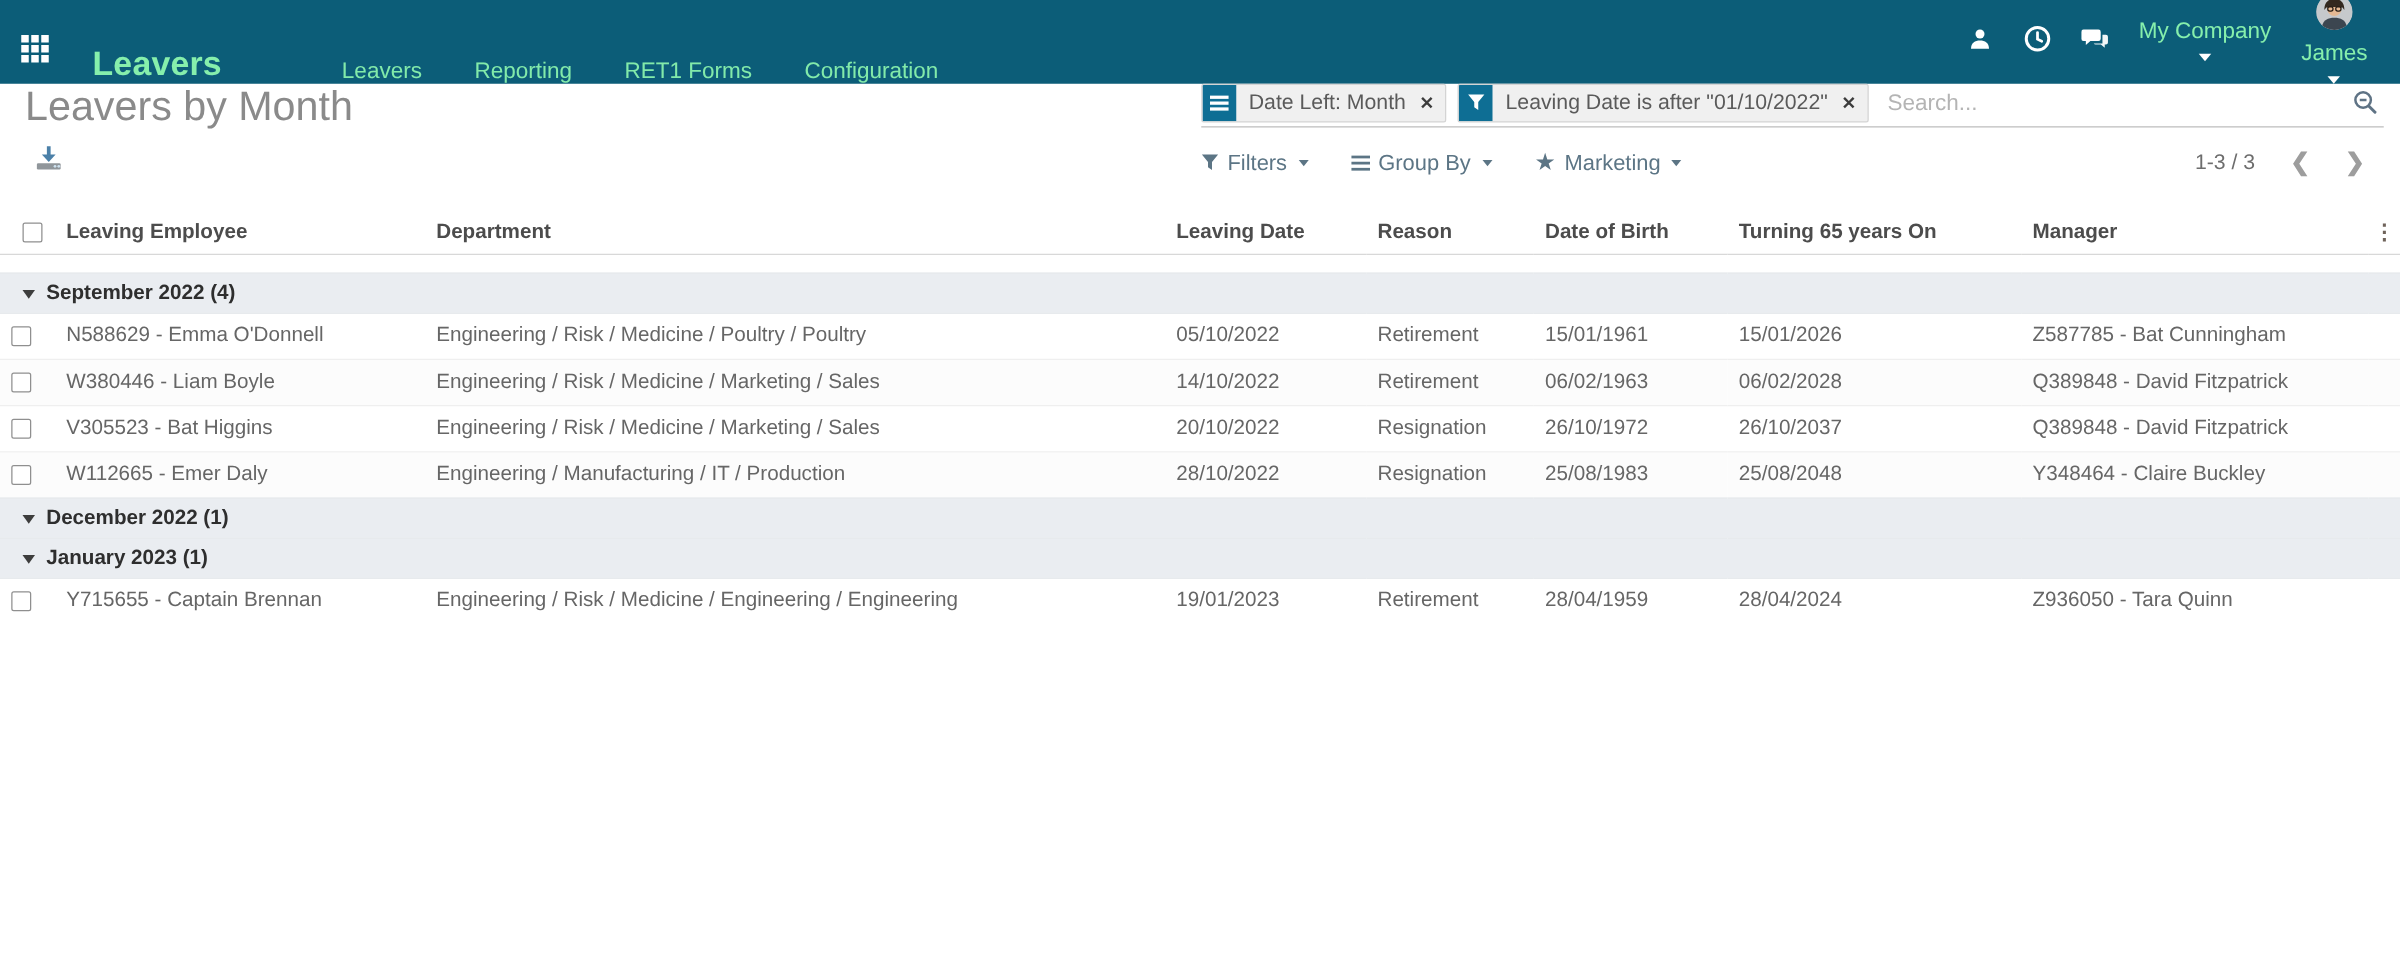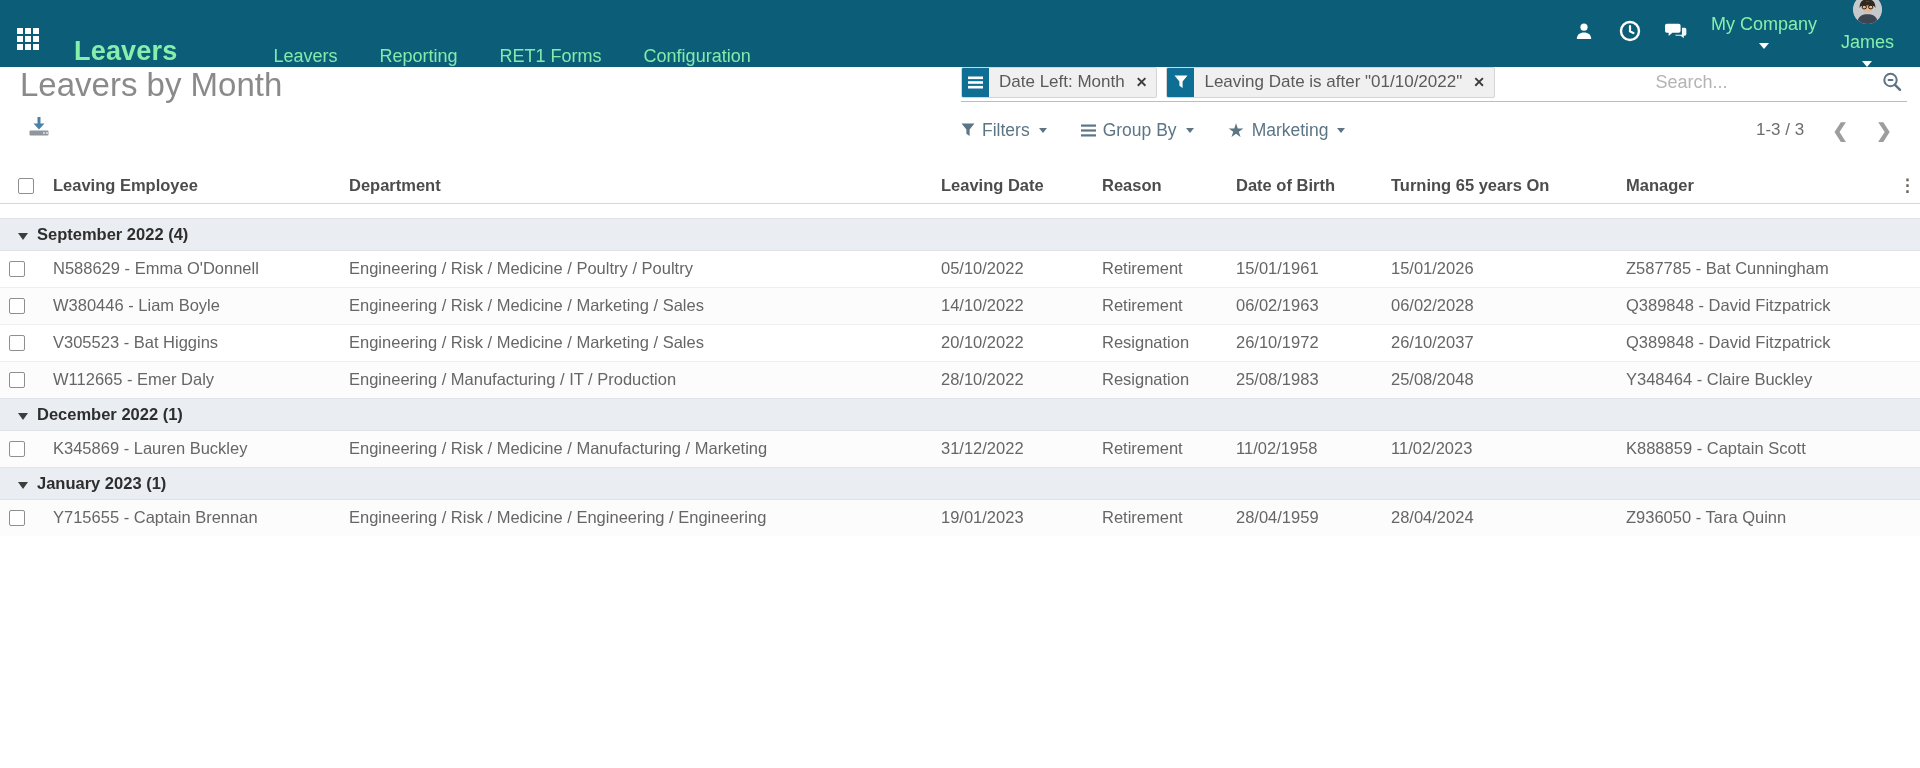--- a/index.html
+++ b/index.html
@@ -22,21 +22,21 @@
 
   
   .page-title { position:absolute; left:20px; top:66px; font-size:33px; color:#8a8a8a; }
   .export-btn { position:absolute; left:27px; top:114px; width:24px; height:24px; cursor:pointer; }
 
   .searchbar { position:absolute; left:961px; top:63px; width:946px; height:39px; display:flex; align-items:center; border-bottom:1px solid #bdbdbd; }
   .facet { display:flex; align-items:stretch; height:31px; margin-right:9px; border:1px solid #d4d4d4; background:#f0f0f0; border-radius:2px; overflow:hidden; flex:0 0 auto; }
   .facet-icon { width:27px; background:var(--facet,#0e6e94); display:flex; align-items:center; justify-content:center; }
   .facet-label { display:flex; align-items:center; padding:0 10px; font-size:17px; color:#5a5a5a; white-space:nowrap; }
   .facet-x { display:flex; align-items:center; padding:0 9px 0 1px; color:#3c3c3c; font-size:14px; font-weight:bold; cursor:pointer; }
-  .search-input { flex:1; border:none; outline:none; background:transparent; font-size:18px; color:#444; padding:0 6px; font-family:"Liberation Sans",sans-serif;text-align:center; }
+  .search-input { flex:1; border:none; outline:none; background:transparent; font-size:18px; color:#444; padding:0 6px; font-family:"Liberation Sans",sans-serif; }
   .search-input::placeholder { color:#b4b4b4; }
   .search-glass { width:26px; height:26px; flex:0 0 auto; cursor:pointer; margin-right:2px; }
 
   
   .controls { position:absolute; left:961px; top:115px; height:30px; display:flex; align-items:center; gap:34px; color:#5c7585; font-size:17.5px; }
   .ctrl-btn { display:flex; align-items:center; gap:7px; cursor:pointer; }
   .ctrl-caret { width:0; height:0; border-left:4.5px solid transparent; border-right:4.5px solid transparent; border-top:5px solid #5c7585; margin-left:2px; }
   .glyph { font-size:17px; line-height:1; }
   .pager { position:absolute; right:28px; top:115px; height:30px; display:flex; align-items:center; gap:28px; }
   .pager-text { color:#6d6d6d; font-size:17px; }
@@ -283,33 +283,20 @@
             <td class="cell-leaving-date">28/10/2022</td>
             <td class="cell-reason">Resignation</td>
             <td class="cell-dob">25/08/1983</td>
             <td class="cell-turning-65">25/08/2048</td>
             <td class="cell-manager">Y348464 - Claire Buckley</td>
             <td class="end-col"></td>
           </tr>
           <tr class="group-row">
             <td colspan="9"><span class="group-caret"></span><span class="group-label">December 2022 (1)</span></td>
           </tr>
-          <tr class="data-row">
-            <td class="cb-col">
-              <div class="checkbox"></div>
-            </td>
-            <td class="cell-employee">K345869 - Lauren Buckley</td>
-            <td class="cell-department">Engineering / Risk / Medicine / Manufacturing / Marketing</td>
-            <td class="cell-leaving-date">31/12/2022</td>
-            <td class="cell-reason">Retirement</td>
-            <td class="cell-dob">11/02/1958</td>
-            <td class="cell-turning-65">11/02/2023</td>
-            <td class="cell-manager">K888859 - Captain Scott</td>
-            <td class="end-col"></td>
-          </tr>
           <tr class="group-row">
             <td colspan="9"><span class="group-caret"></span><span class="group-label">January 2023 (1)</span></td>
           </tr>
           <tr class="data-row">
             <td class="cb-col">
               <div class="checkbox"></div>
             </td>
             <td class="cell-employee">Y715655 - Captain Brennan</td>
             <td class="cell-department">Engineering / Risk / Medicine / Engineering / Engineering</td>
             <td class="cell-leaving-date">19/01/2023</td>

